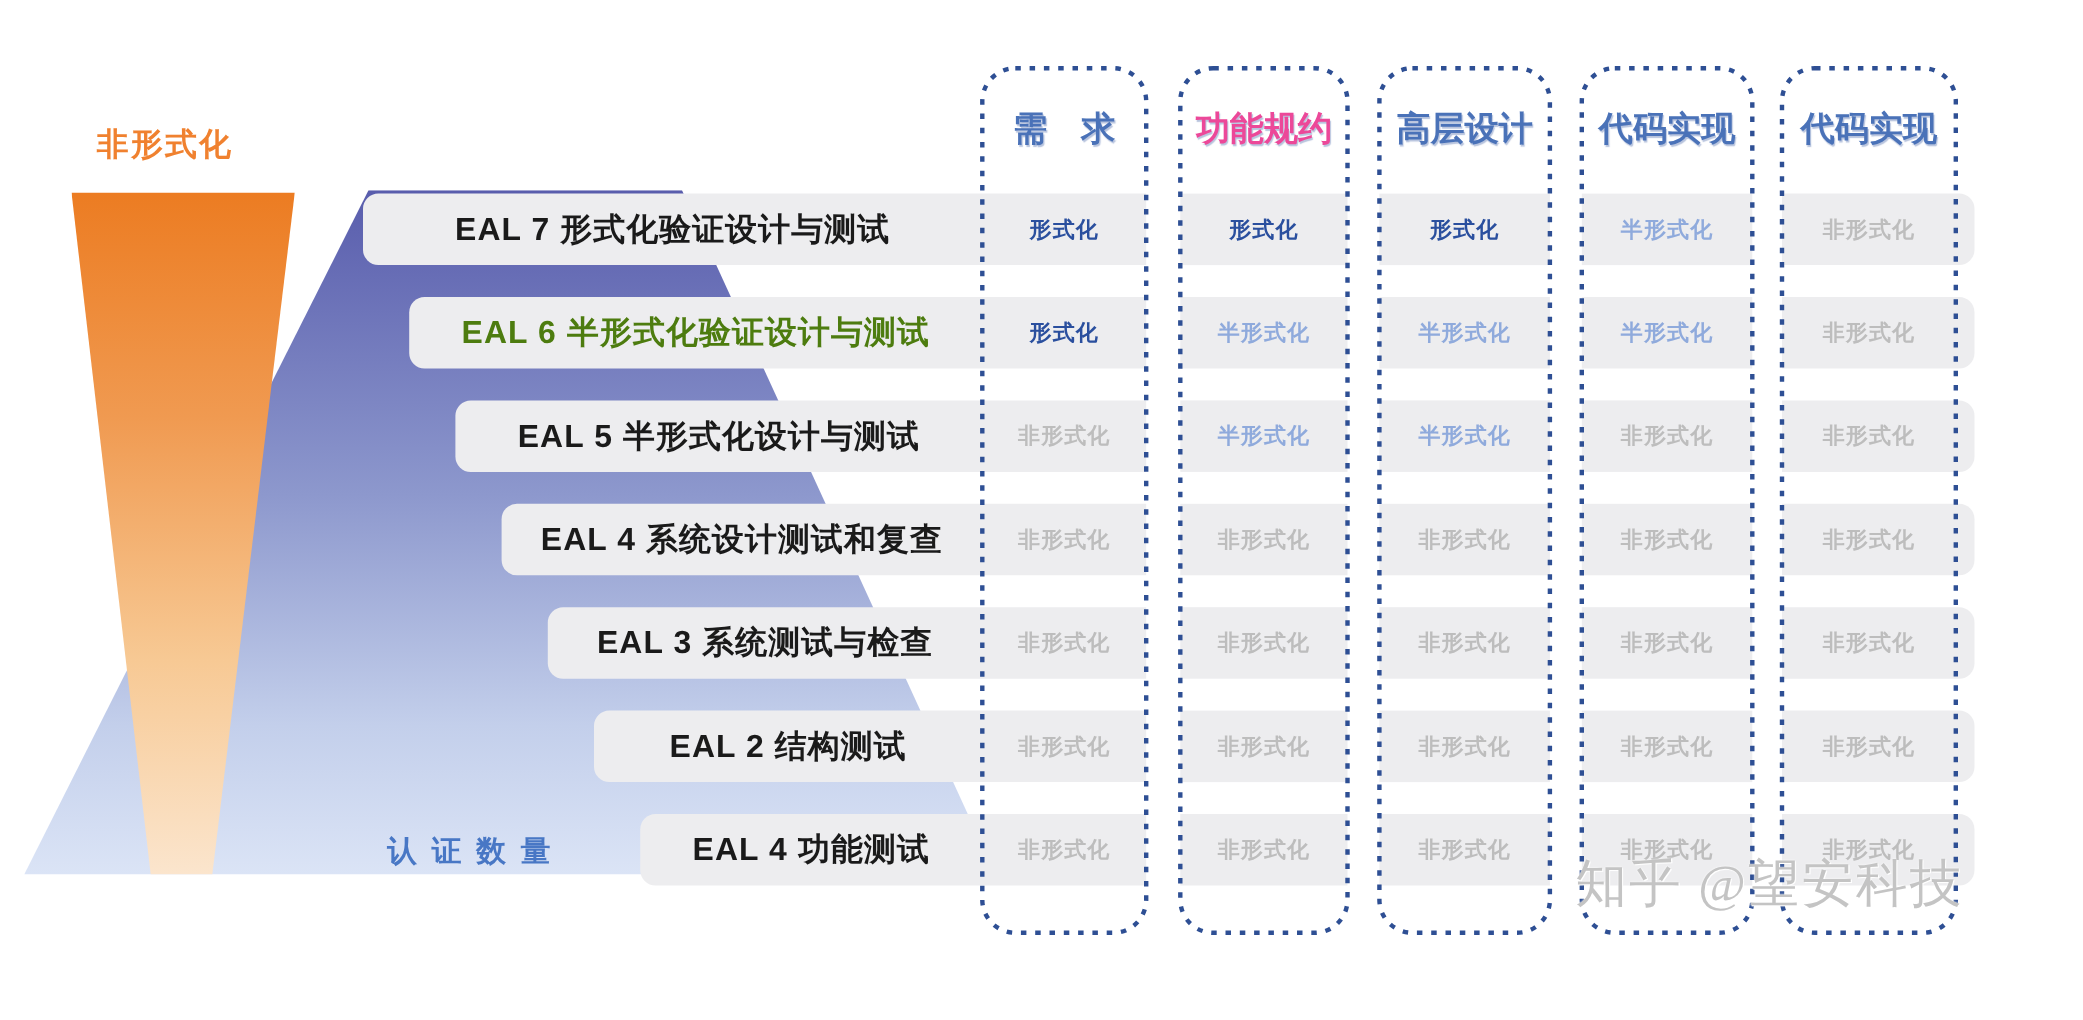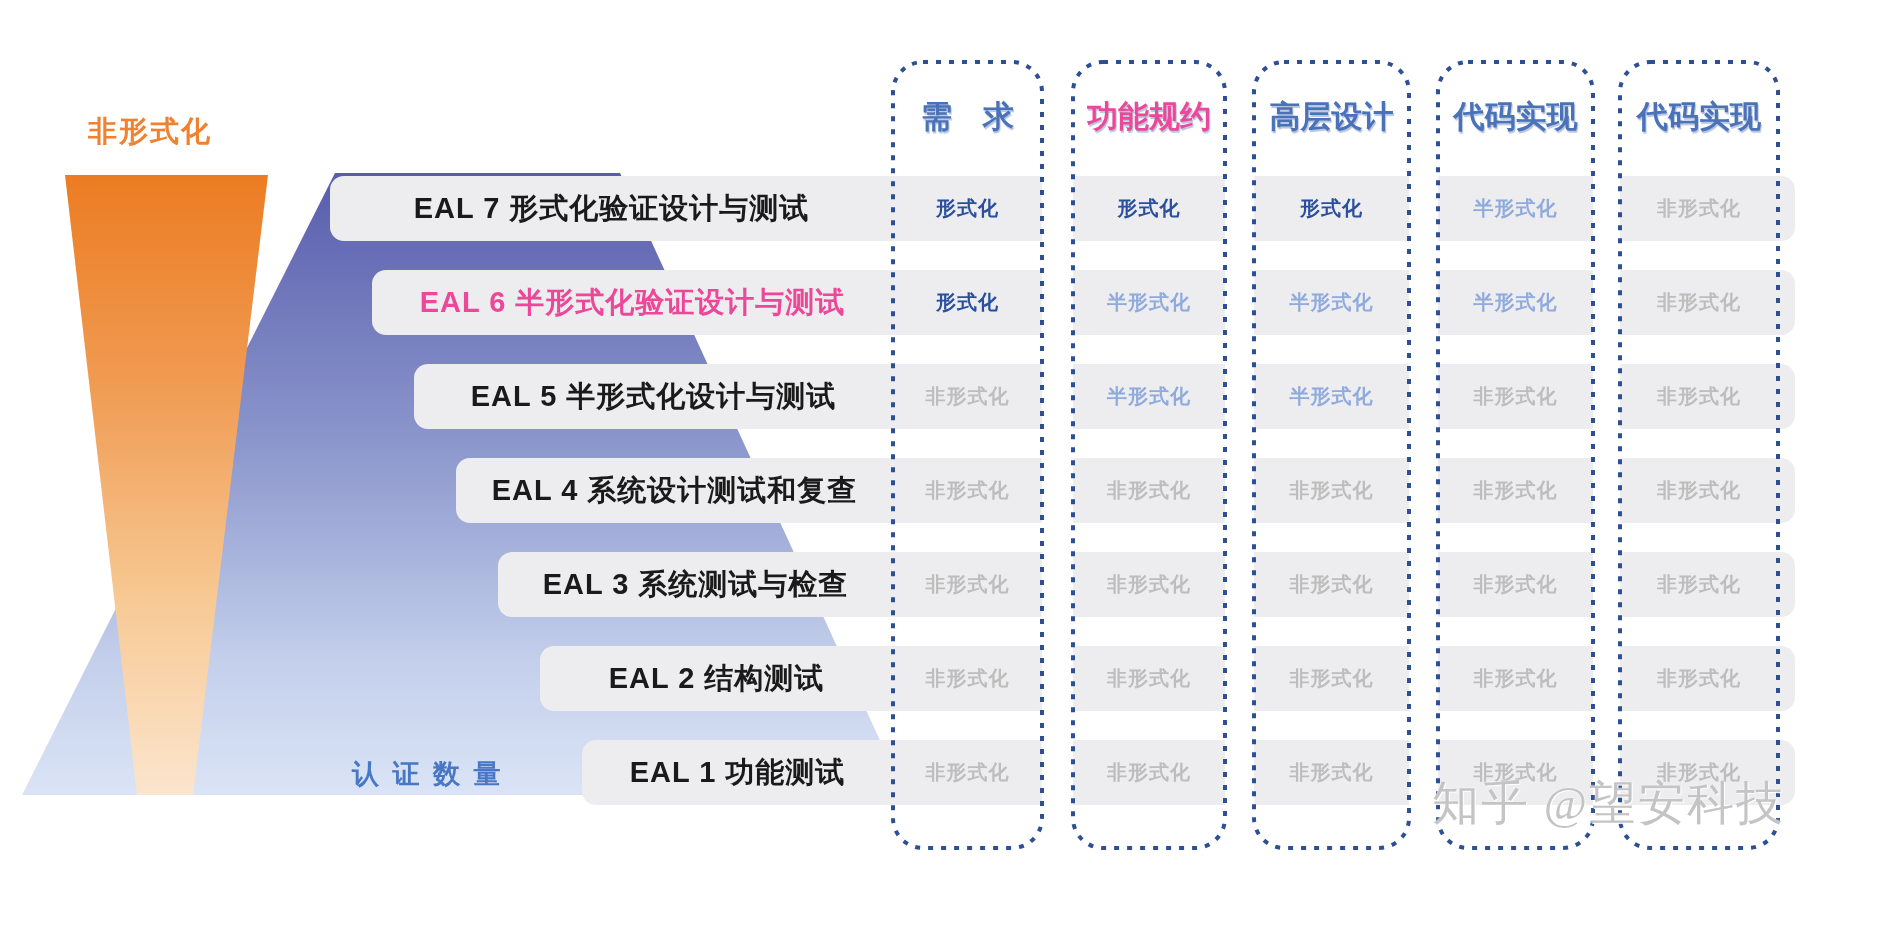--- a/index.html
+++ b/index.html
@@ -78,21 +78,21 @@
         <div class="cell" style="left: 1254px; top: 176px; width: 155px; height: 65px; color: rgb(42, 79, 158);">形式化</div>
         <div class="cell" style="left: 1438px; top: 176px; width: 155px; height: 65px; color: rgb(143, 170, 220);">半形式化</div>
         <div class="cell" style="left: 1620px; top: 176px; width: 158px; height: 65px; color: rgb(189, 189, 189);">非形式化</div>
       </div>
       <div>
         <div class="row-seg seg-first" style="left: 372px; top: 270px; width: 670px; height: 65px; background: rgb(237, 237, 239);"></div>
         <div class="row-seg " style="left: 1073px; top: 270px; width: 152px; height: 65px; background: rgb(237, 237, 239);"></div>
         <div class="row-seg " style="left: 1254px; top: 270px; width: 155px; height: 65px; background: rgb(237, 237, 239);"></div>
         <div class="row-seg " style="left: 1438px; top: 270px; width: 155px; height: 65px; background: rgb(237, 237, 239);"></div>
         <div class="row-seg seg-last" style="left: 1620px; top: 270px; width: 175px; height: 65px; background: rgb(237, 237, 239);"></div>
-        <div class="row-label" style="left: 372px; top: 270px; width: 521px; height: 65px; color: #ec4899;">EAL 6  半形式化验证设计与测试</div>
+        <div class="row-label" style="left: 372px; top: 270px; width: 521px; height: 65px; color: #4d7c0f;">EAL 6  半形式化验证设计与测试</div>
         <div class="cell" style="left: 893px; top: 270px; width: 149px; height: 65px; color: rgb(42, 79, 158);">形式化</div>
         <div class="cell" style="left: 1073px; top: 270px; width: 152px; height: 65px; color: rgb(143, 170, 220);">半形式化</div>
         <div class="cell" style="left: 1254px; top: 270px; width: 155px; height: 65px; color: rgb(143, 170, 220);">半形式化</div>
         <div class="cell" style="left: 1438px; top: 270px; width: 155px; height: 65px; color: rgb(143, 170, 220);">半形式化</div>
         <div class="cell" style="left: 1620px; top: 270px; width: 158px; height: 65px; color: rgb(189, 189, 189);">非形式化</div>
       </div>
       <div>
         <div class="row-seg seg-first" style="left: 414px; top: 364px; width: 628px; height: 65px; background: rgb(237, 237, 239);"></div>
         <div class="row-seg " style="left: 1073px; top: 364px; width: 152px; height: 65px; background: rgb(237, 237, 239);"></div>
         <div class="row-seg " style="left: 1254px; top: 364px; width: 155px; height: 65px; background: rgb(237, 237, 239);"></div>
@@ -143,21 +143,21 @@
         <div class="cell" style="left: 1254px; top: 646px; width: 155px; height: 65px; color: rgb(189, 189, 189);">非形式化</div>
         <div class="cell" style="left: 1438px; top: 646px; width: 155px; height: 65px; color: rgb(189, 189, 189);">非形式化</div>
         <div class="cell" style="left: 1620px; top: 646px; width: 158px; height: 65px; color: rgb(189, 189, 189);">非形式化</div>
       </div>
       <div>
         <div class="row-seg seg-first" style="left: 582px; top: 740px; width: 460px; height: 65px; background: rgb(237, 237, 239);"></div>
         <div class="row-seg " style="left: 1073px; top: 740px; width: 152px; height: 65px; background: rgb(237, 237, 239);"></div>
         <div class="row-seg " style="left: 1254px; top: 740px; width: 155px; height: 65px; background: rgb(237, 237, 239);"></div>
         <div class="row-seg " style="left: 1438px; top: 740px; width: 155px; height: 65px; background: rgb(237, 237, 239);"></div>
         <div class="row-seg seg-last" style="left: 1620px; top: 740px; width: 175px; height: 65px; background: rgb(237, 237, 239);"></div>
-        <div class="row-label" style="left: 582px; top: 740px; width: 311px; height: 65px; color: rgb(26, 26, 26);">EAL 1 功能测试</div>
+        <div class="row-label" style="left: 582px; top: 740px; width: 311px; height: 65px; color: rgb(26, 26, 26);">EAL 4 功能测试</div>
         <div class="cell" style="left: 893px; top: 740px; width: 149px; height: 65px; color: rgb(189, 189, 189);">非形式化</div>
         <div class="cell" style="left: 1073px; top: 740px; width: 152px; height: 65px; color: rgb(189, 189, 189);">非形式化</div>
         <div class="cell" style="left: 1254px; top: 740px; width: 155px; height: 65px; color: rgb(189, 189, 189);">非形式化</div>
         <div class="cell" style="left: 1438px; top: 740px; width: 155px; height: 65px; color: rgb(189, 189, 189);">非形式化</div>
         <div class="cell" style="left: 1620px; top: 740px; width: 158px; height: 65px; color: rgb(189, 189, 189);">非形式化</div>
       </div>
     </div>
 
   <svg class="col-svg" id="col-borders" width="1894" height="927">
       <rect x="893" y="62" width="149" height="786" rx="30" fill="none" stroke="#2E4F94" stroke-width="4" stroke-dasharray="5 8"></rect>

